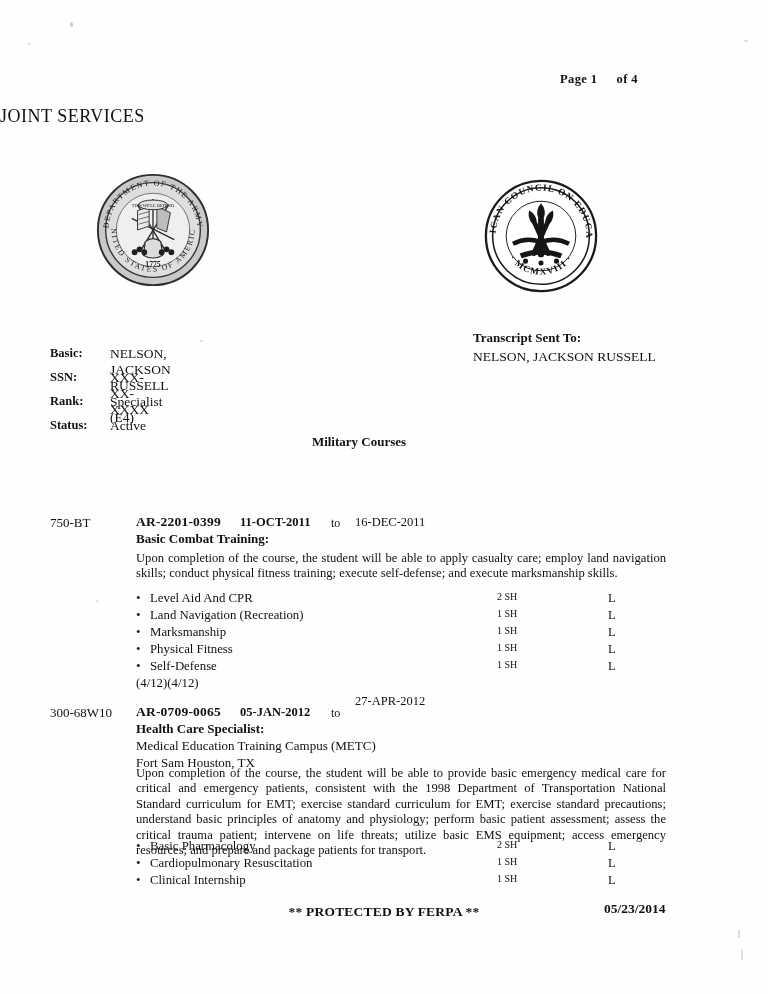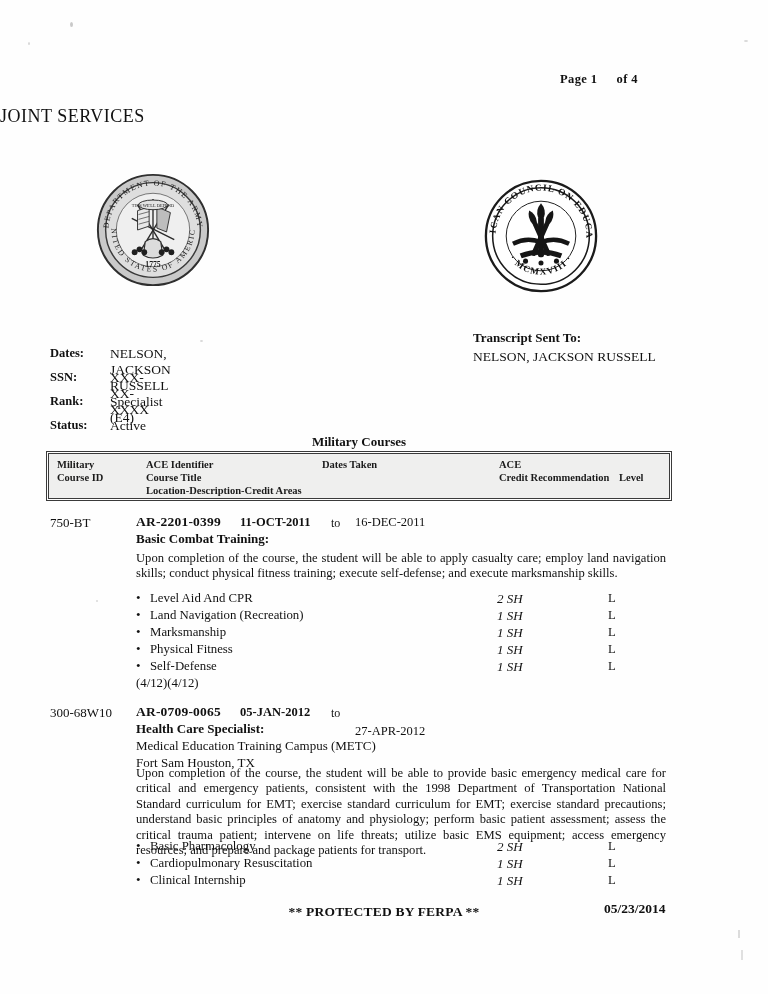--- a/index.html
+++ b/index.html
@@ -195,22 +195,21 @@
     top: -1px;
     font-size: 13px;
   }
   .credit-row .cname {
     position: absolute;
     left: 14px;
   }
   .credit-row .csh {
     position: absolute;
     left: 361px;
-    font-size: 13px;
-    font-style: italic;
+    font-size: 10px;
   }
   .credit-row .clevel {
     position: absolute;
     left: 472px;
     font-size: 12.6px;
   }
   .note {
     position: absolute;
     left: 136px;
     font-size: 12.8px;
@@ -332,50 +331,39 @@
       <circle cx="76" cy="86" r="2.6"></circle>
     </g>
   </svg>
 
 
   <div class="sent-to-label">Transcript Sent To:</div>
   <div class="sent-to-name">NELSON, JACKSON RUSSELL</div>
 
   <div class="info">
     <div class="info-row">
-      <span class="info-label">Dates:</span>
+      <span class="info-label">Basic:</span>
       <span class="info-value">NELSON, JACKSON RUSSELL</span>
     </div>
     <div class="info-row">
       <span class="info-label">SSN:</span>
       <span class="info-value">XXX-XX-XXXX</span>
     </div>
     <div class="info-row">
       <span class="info-label">Rank:</span>
       <span class="info-value">Specialist (E4)</span>
     </div>
     <div class="info-row">
       <span class="info-label">Status:</span>
       <span class="info-value">Active</span>
     </div>
   </div>
 
   <div class="section-title">Military Courses</div>
 
-  <div class="table-head">
-    <span class="th th-mil1">Military</span>
-    <span class="th th-mil2">Course ID</span>
-    <span class="th th-ace1">ACE Identifier</span>
-    <span class="th th-ace2">Course Title</span>
-    <span class="th th-ace3">Location-Description-Credit Areas</span>
-    <span class="th th-dates">Dates Taken</span>
-    <span class="th th-cr1">ACE</span>
-    <span class="th th-cr2">Credit Recommendation</span>
-    <span class="th th-level">Level</span>
-  </div>
 
   <div class="course">
     <span class="course-id" style="left:50px;  top:515px;">750-BT</span>
     <span class="ace-id" style="left:136px; top:514px;">AR-2201-0399</span>
     <span class="date-from" style="left:240px; top:515px;">11-OCT-2011</span>
     <span class="date-to" style="left:331px; top:516px;">to</span>
     <span class="date-end" style="left:355px; top:515px;">16-DEC-2011</span>
     <span class="course-title" style="left:136px; top:531px;">Basic Combat Training:</span>
     <div class="desc" style="top:551px;">Upon completion of the course, the student will be able to apply casualty care; employ land navigation skills; conduct physical fitness training; execute self-defense; and execute marksmanship skills.</div>
 
@@ -410,21 +398,21 @@
       <span class="clevel">L</span>
     </div>
     <div class="note" style="top:676px;">(4/12)(4/12)</div>
   </div>
 
   <div class="course">
     <span class="course-id" style="left:50px;  top:705px;">300-68W10</span>
     <span class="ace-id" style="left:136px; top:704px;">AR-0709-0065</span>
     <span class="date-from" style="left:240px; top:705px;">05-JAN-2012</span>
     <span class="date-to" style="left:331px; top:706px;">to</span>
-    <span class="date-end" style="left:355px; top:724px;">27-APR-2012</span>
+    <span class="date-end" style="left:355px; top:694px;">27-APR-2012</span>
     <span class="course-title" style="left:136px; top:721px;">Health Care Specialist:</span>
     <span class="course-loc" style="left:136px; top:738px;">Medical Education Training Campus (METC)</span>
     <span class="course-loc" style="left:136px; top:755px;">Fort Sam Houston, TX</span>
     <div class="desc" style="top:766px;">Upon completion of the course, the student will be able to provide basic emergency medical care for critical and emergency patients, consistent with the 1998 Department of Transportation National Standard curriculum for EMT; exercise standard curriculum for EMT; exercise standard precautions; understand basic principles of anatomy and physiology; perform basic patient assessment; assess the critical trauma patient; intervene on life threats; utilize basic EMS equipment; access emergency resources; and prepare and package patients for transport.</div>
 
     <div class="credit-row" style="top:839px;">
       <span class="bullet">•</span>
       <span class="cname">Basic Pharmacology</span>
       <span class="csh">2 SH</span>
       <span class="clevel">L</span>

